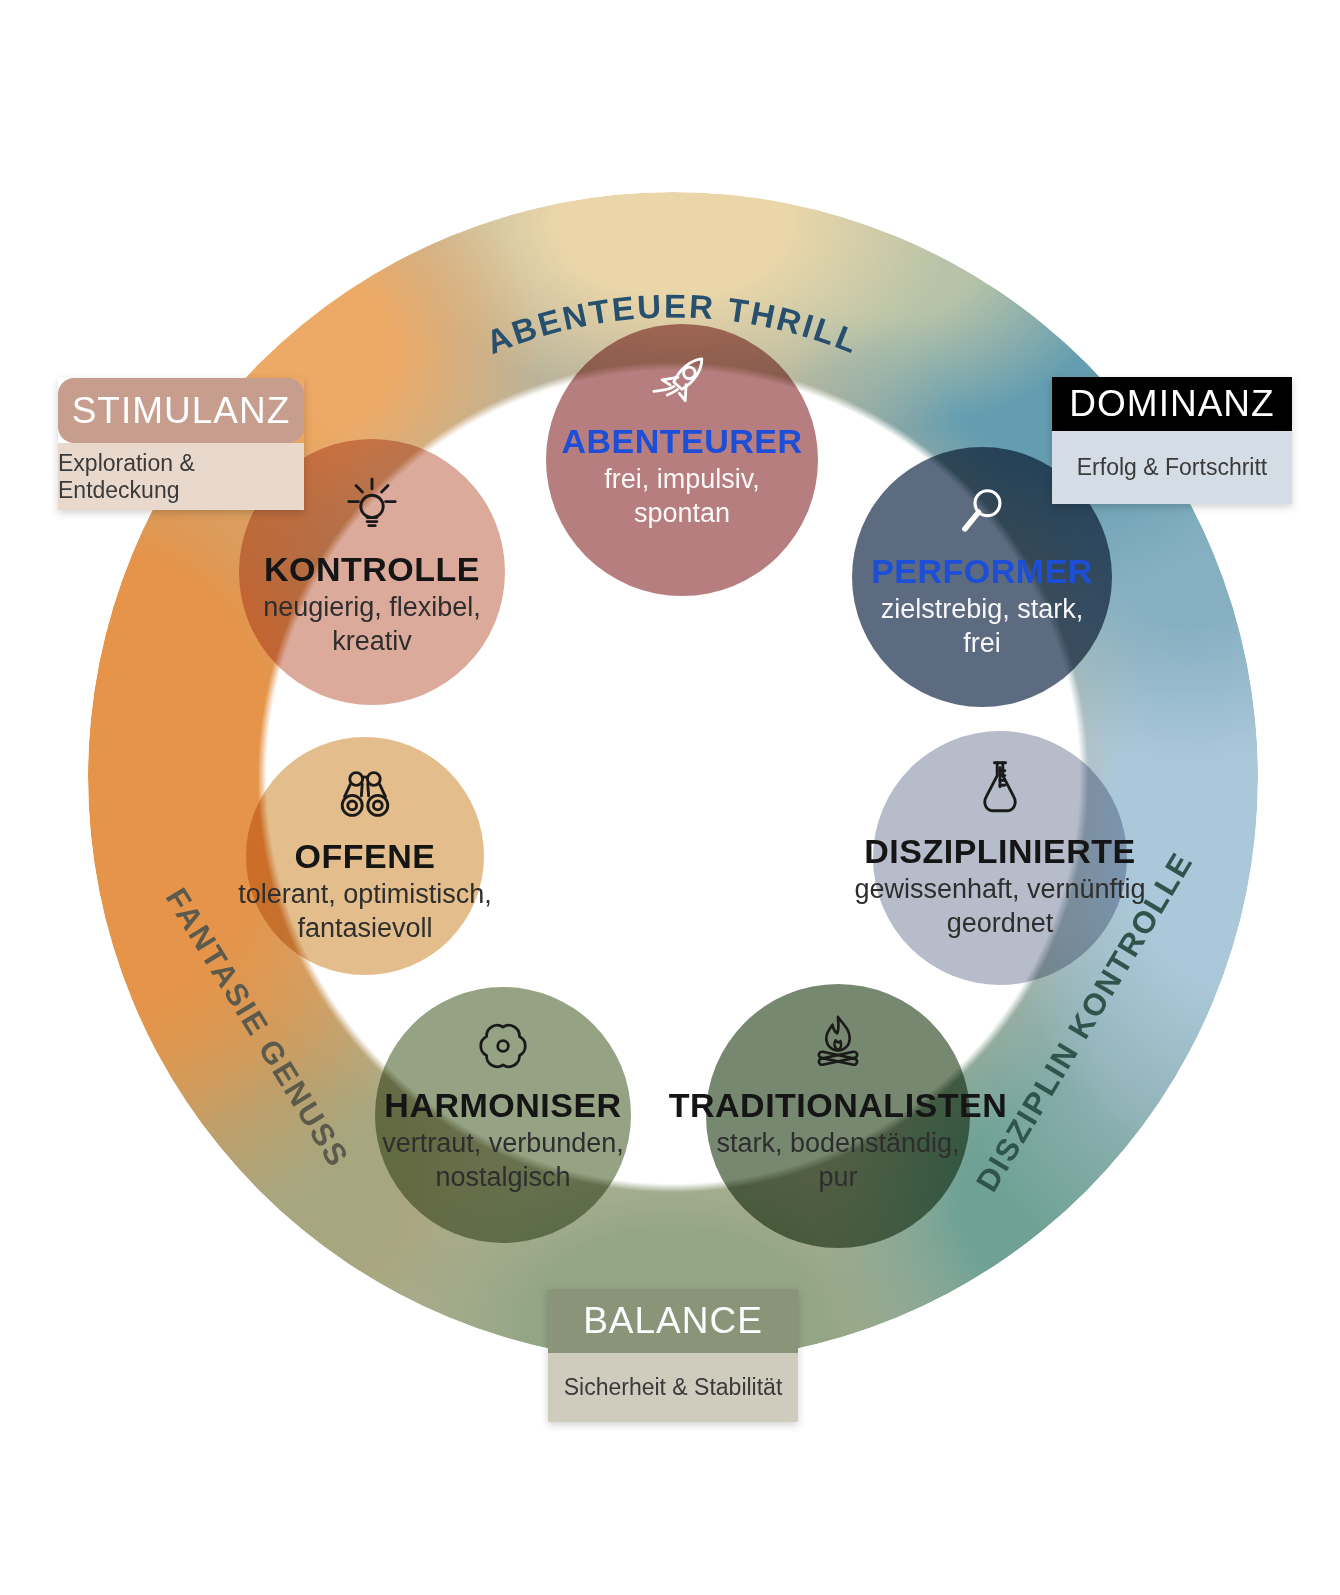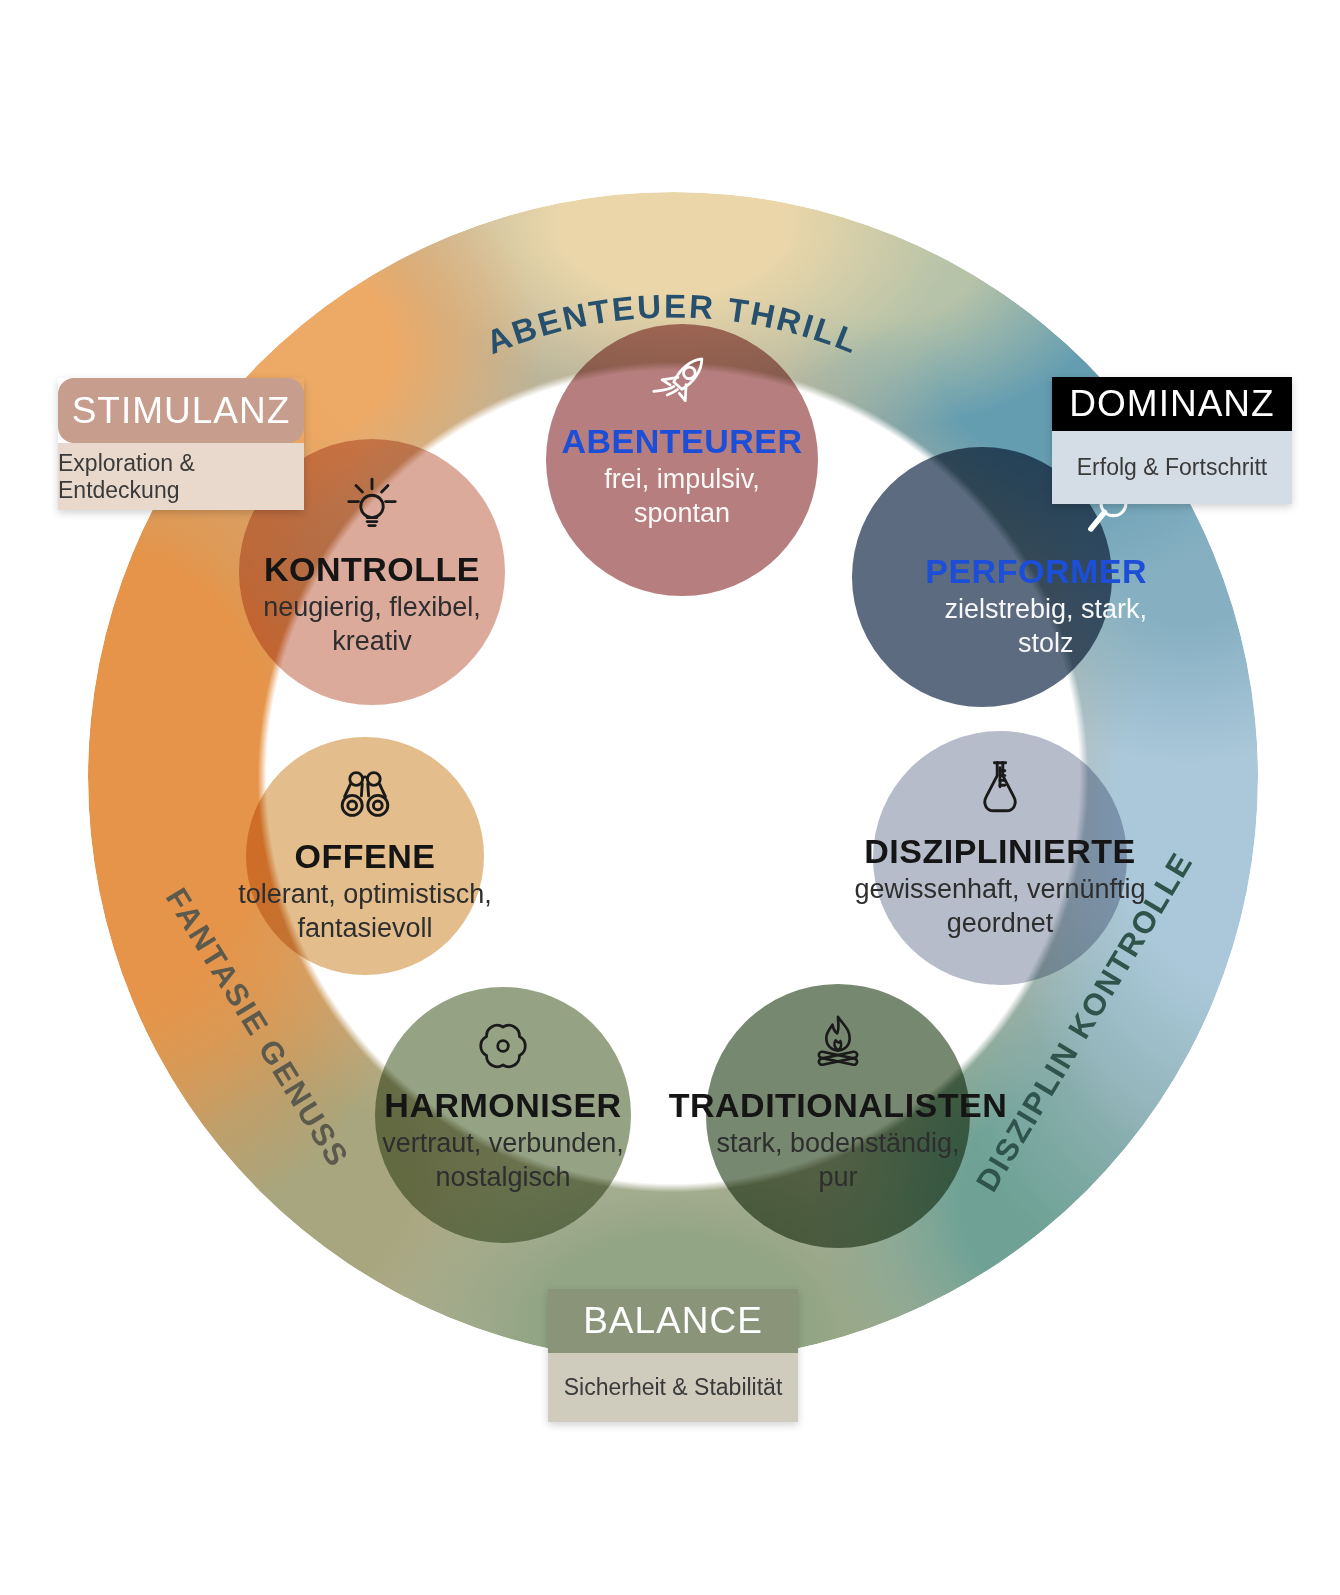--- a/index.html
+++ b/index.html
@@ -38,21 +38,21 @@
   .c-traditionalisten{left:706px;top:984px;width:264px;height:264px;background:#76886f;}
   
   .persona{position:absolute;display:flex;flex-direction:column;align-items:center;text-align:center;z-index:3;}
   .picon{display:block;margin-bottom:4px;}
   .pname{font-weight:bold;font-size:34px;letter-spacing:0.5px;white-space:nowrap;line-height:1.05;color:#151515;}
   .ptraits{font-size:27px;line-height:1.28;color:#2e2e2e;margin-top:2px;white-space:nowrap;}
   .light .pname, .pname.light{color:#1d4ed8;}
   .light .ptraits{color:rgba(255,255,255,0.95);}
   .p-abenteurer      {left:522px;top:342px;width:320px;}
   .p-hedonisten      {left:207px;top:468px;width:330px;}
-  .p-performer       {left:817px;top:472px;width:330px;align-items:flex-end;}
+  .p-performer       {left:817px;top:472px;width:330px;}
   .p-offene          {left:185px;top:755px;width:360px;justify-content:center;}
   .p-disziplinierte  {left:810px;top:750px;width:380px;}
   .p-harmoniser      {left:323px;top:1008px;width:360px;}
   .p-traditionalisten{left:638px;top:1006px;width:400px;}
   
   .qbox{position:absolute;z-index:5;box-shadow:0 3px 8px rgba(0,0,0,0.18);}
   .qbox .hd{display:flex;align-items:center;justify-content:center;color:#fff;font-size:37px;letter-spacing:1px;}
   .qbox .bd{display:flex;align-items:center;justify-content:center;font-size:23px;color:#3a3a3a;}
   .qb-stimulanz{left:58px;top:378px;width:246px;}
   .qb-stimulanz .hd{height:65px;background:#c79e8e;border-radius:16px;}
@@ -124,21 +124,21 @@
   </div>
 
   <div class="persona p-performer light">
     <svg class="picon" width="78" height="78" viewBox="0 0 100 100" fill="none" stroke="#ffffff" stroke-width="4" stroke-linecap="round">
       <circle cx="57" cy="40" r="16"></circle>
       <path d="M45.5 51.5 L28 73" stroke-width="7"></path>
     </svg>
     <div class="pname">PERFORMER</div>
     <div class="ptraits">
       <span>zielstrebig, stark,</span><br>
-      <span>stolz</span>
+      <span>frei</span>
     </div>
   </div>
 
   <div class="persona p-offene">
     <svg class="picon" width="80" height="80" viewBox="0 0 100 100" fill="none" stroke="#1a1a1a" stroke-width="3.6" stroke-linecap="round" stroke-linejoin="round">
       <circle cx="39" cy="30" r="8"></circle>
         <circle cx="61" cy="30" r="8"></circle>
       <path d="M47 29 a3.5 3.5 0 0 1 6 0"></path>
       <circle cx="34" cy="63" r="12.5"></circle>
         <circle cx="66" cy="63" r="12.5"></circle>

